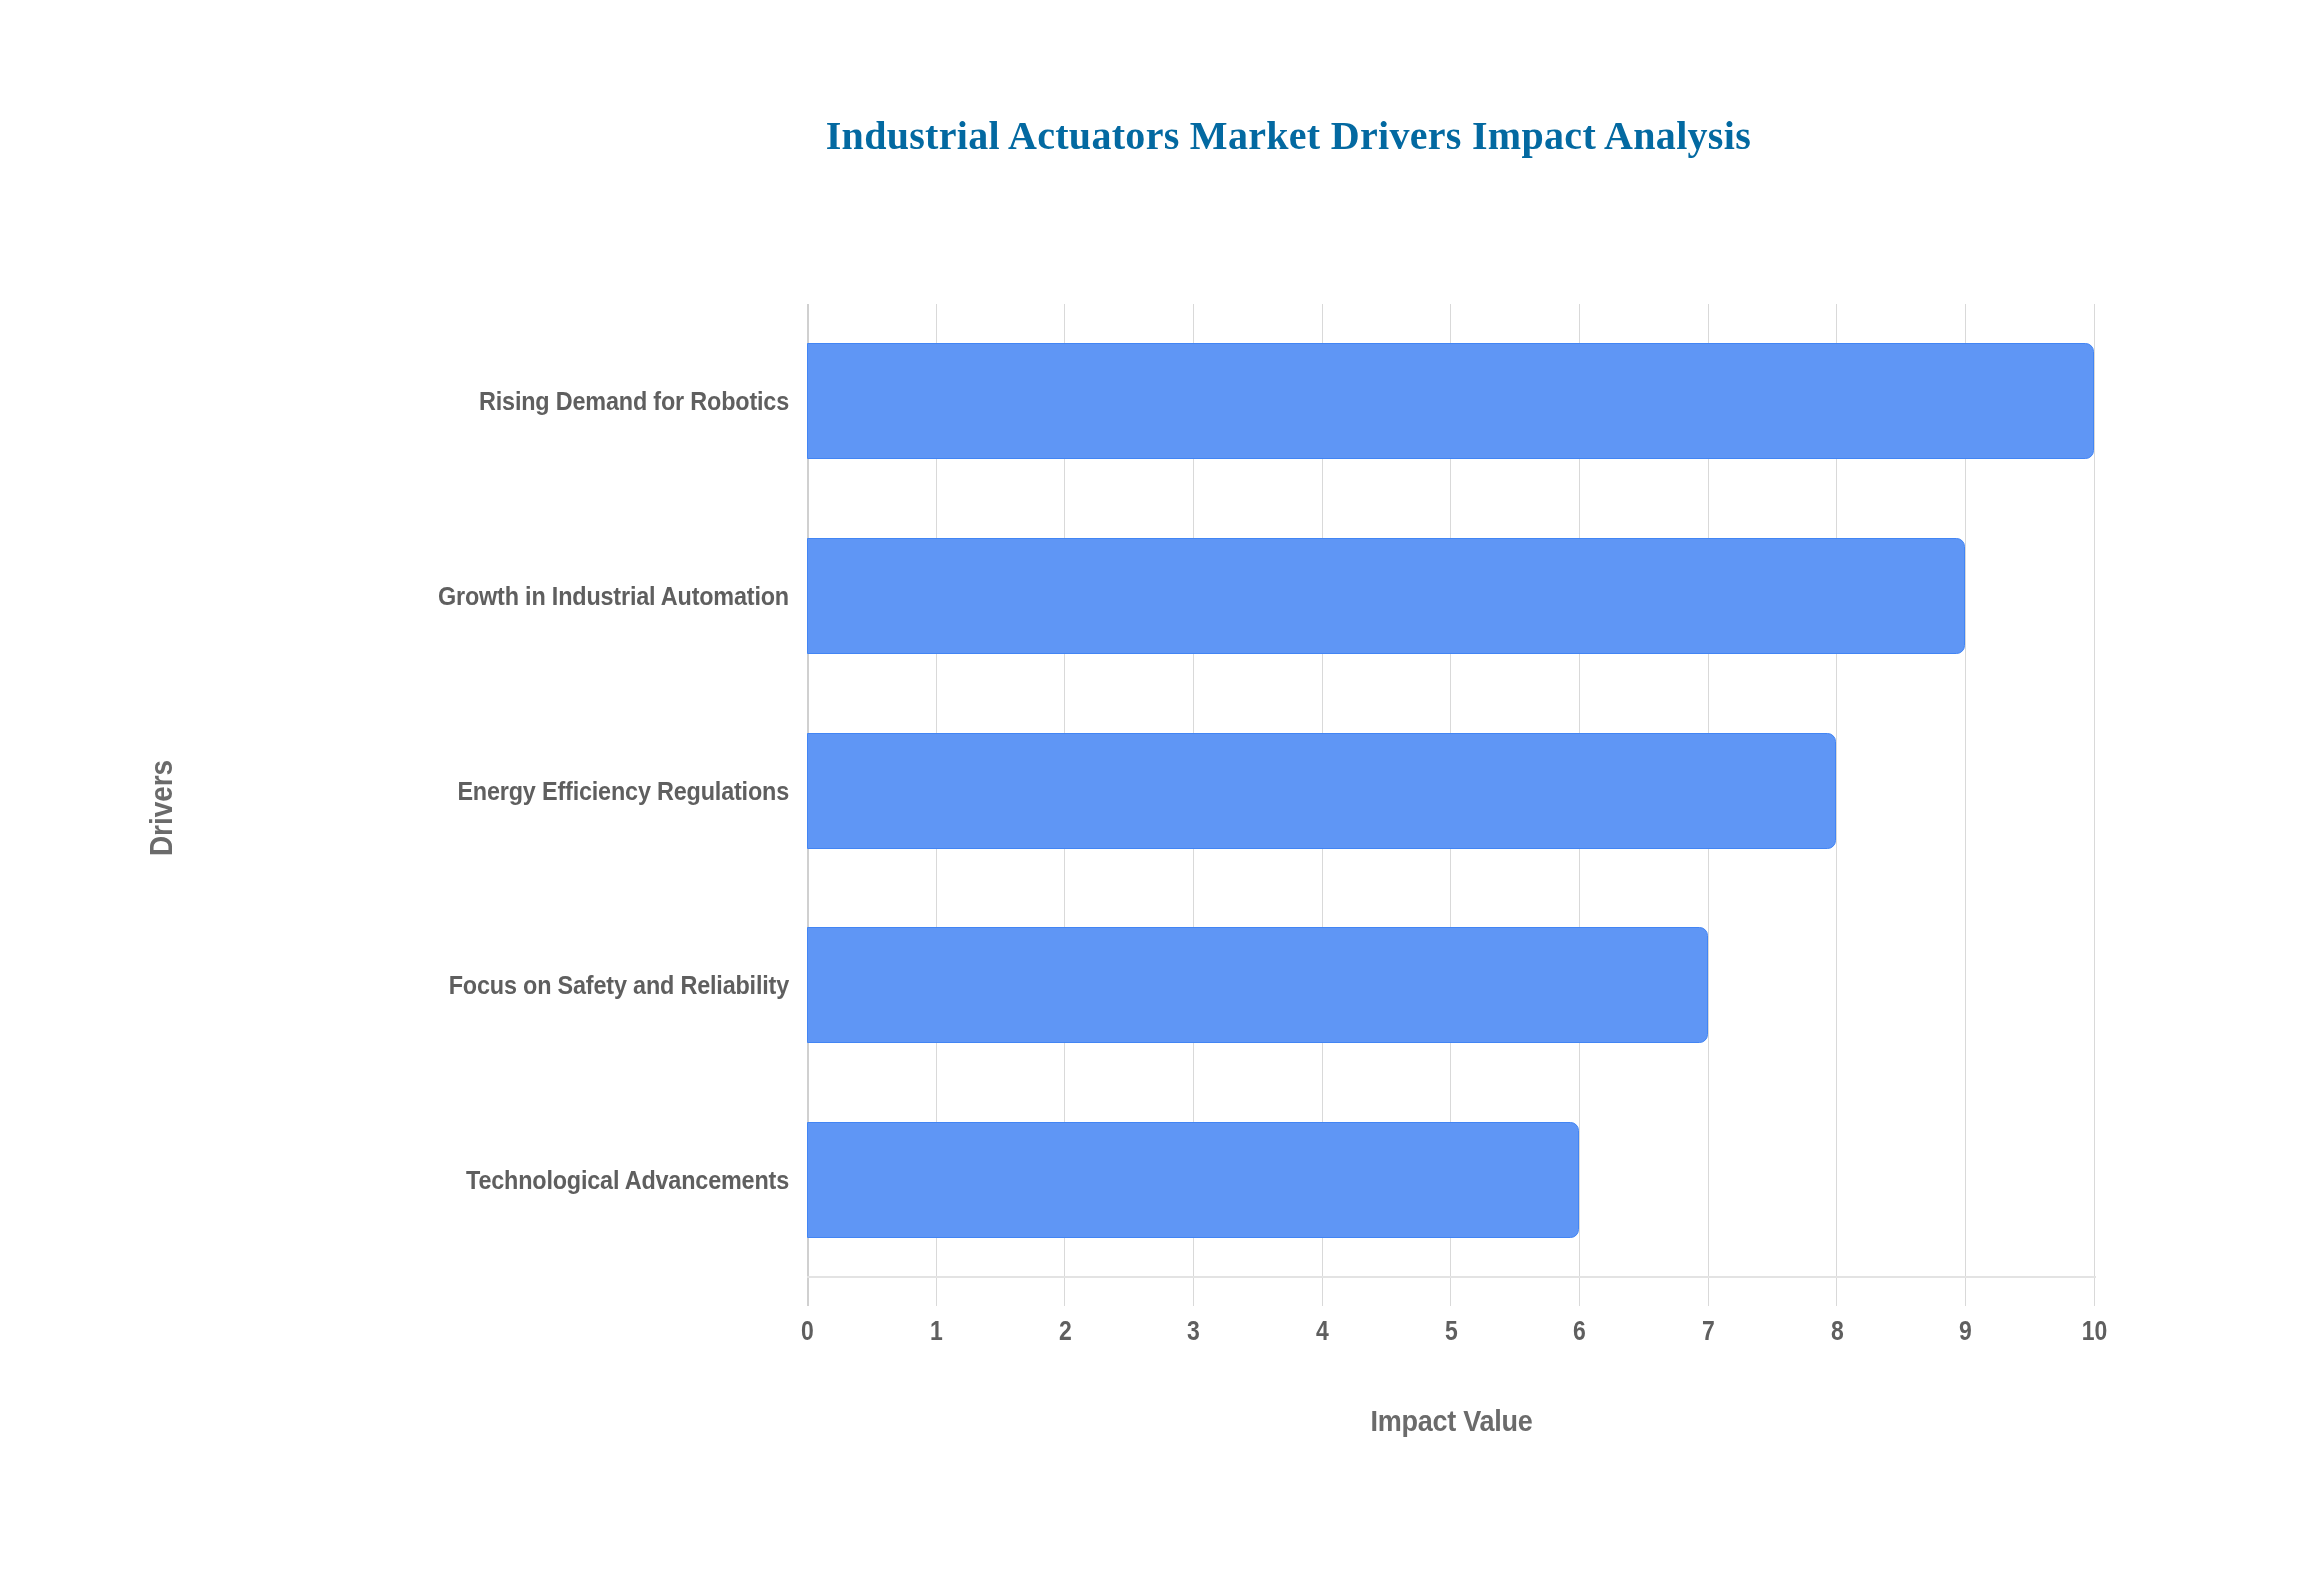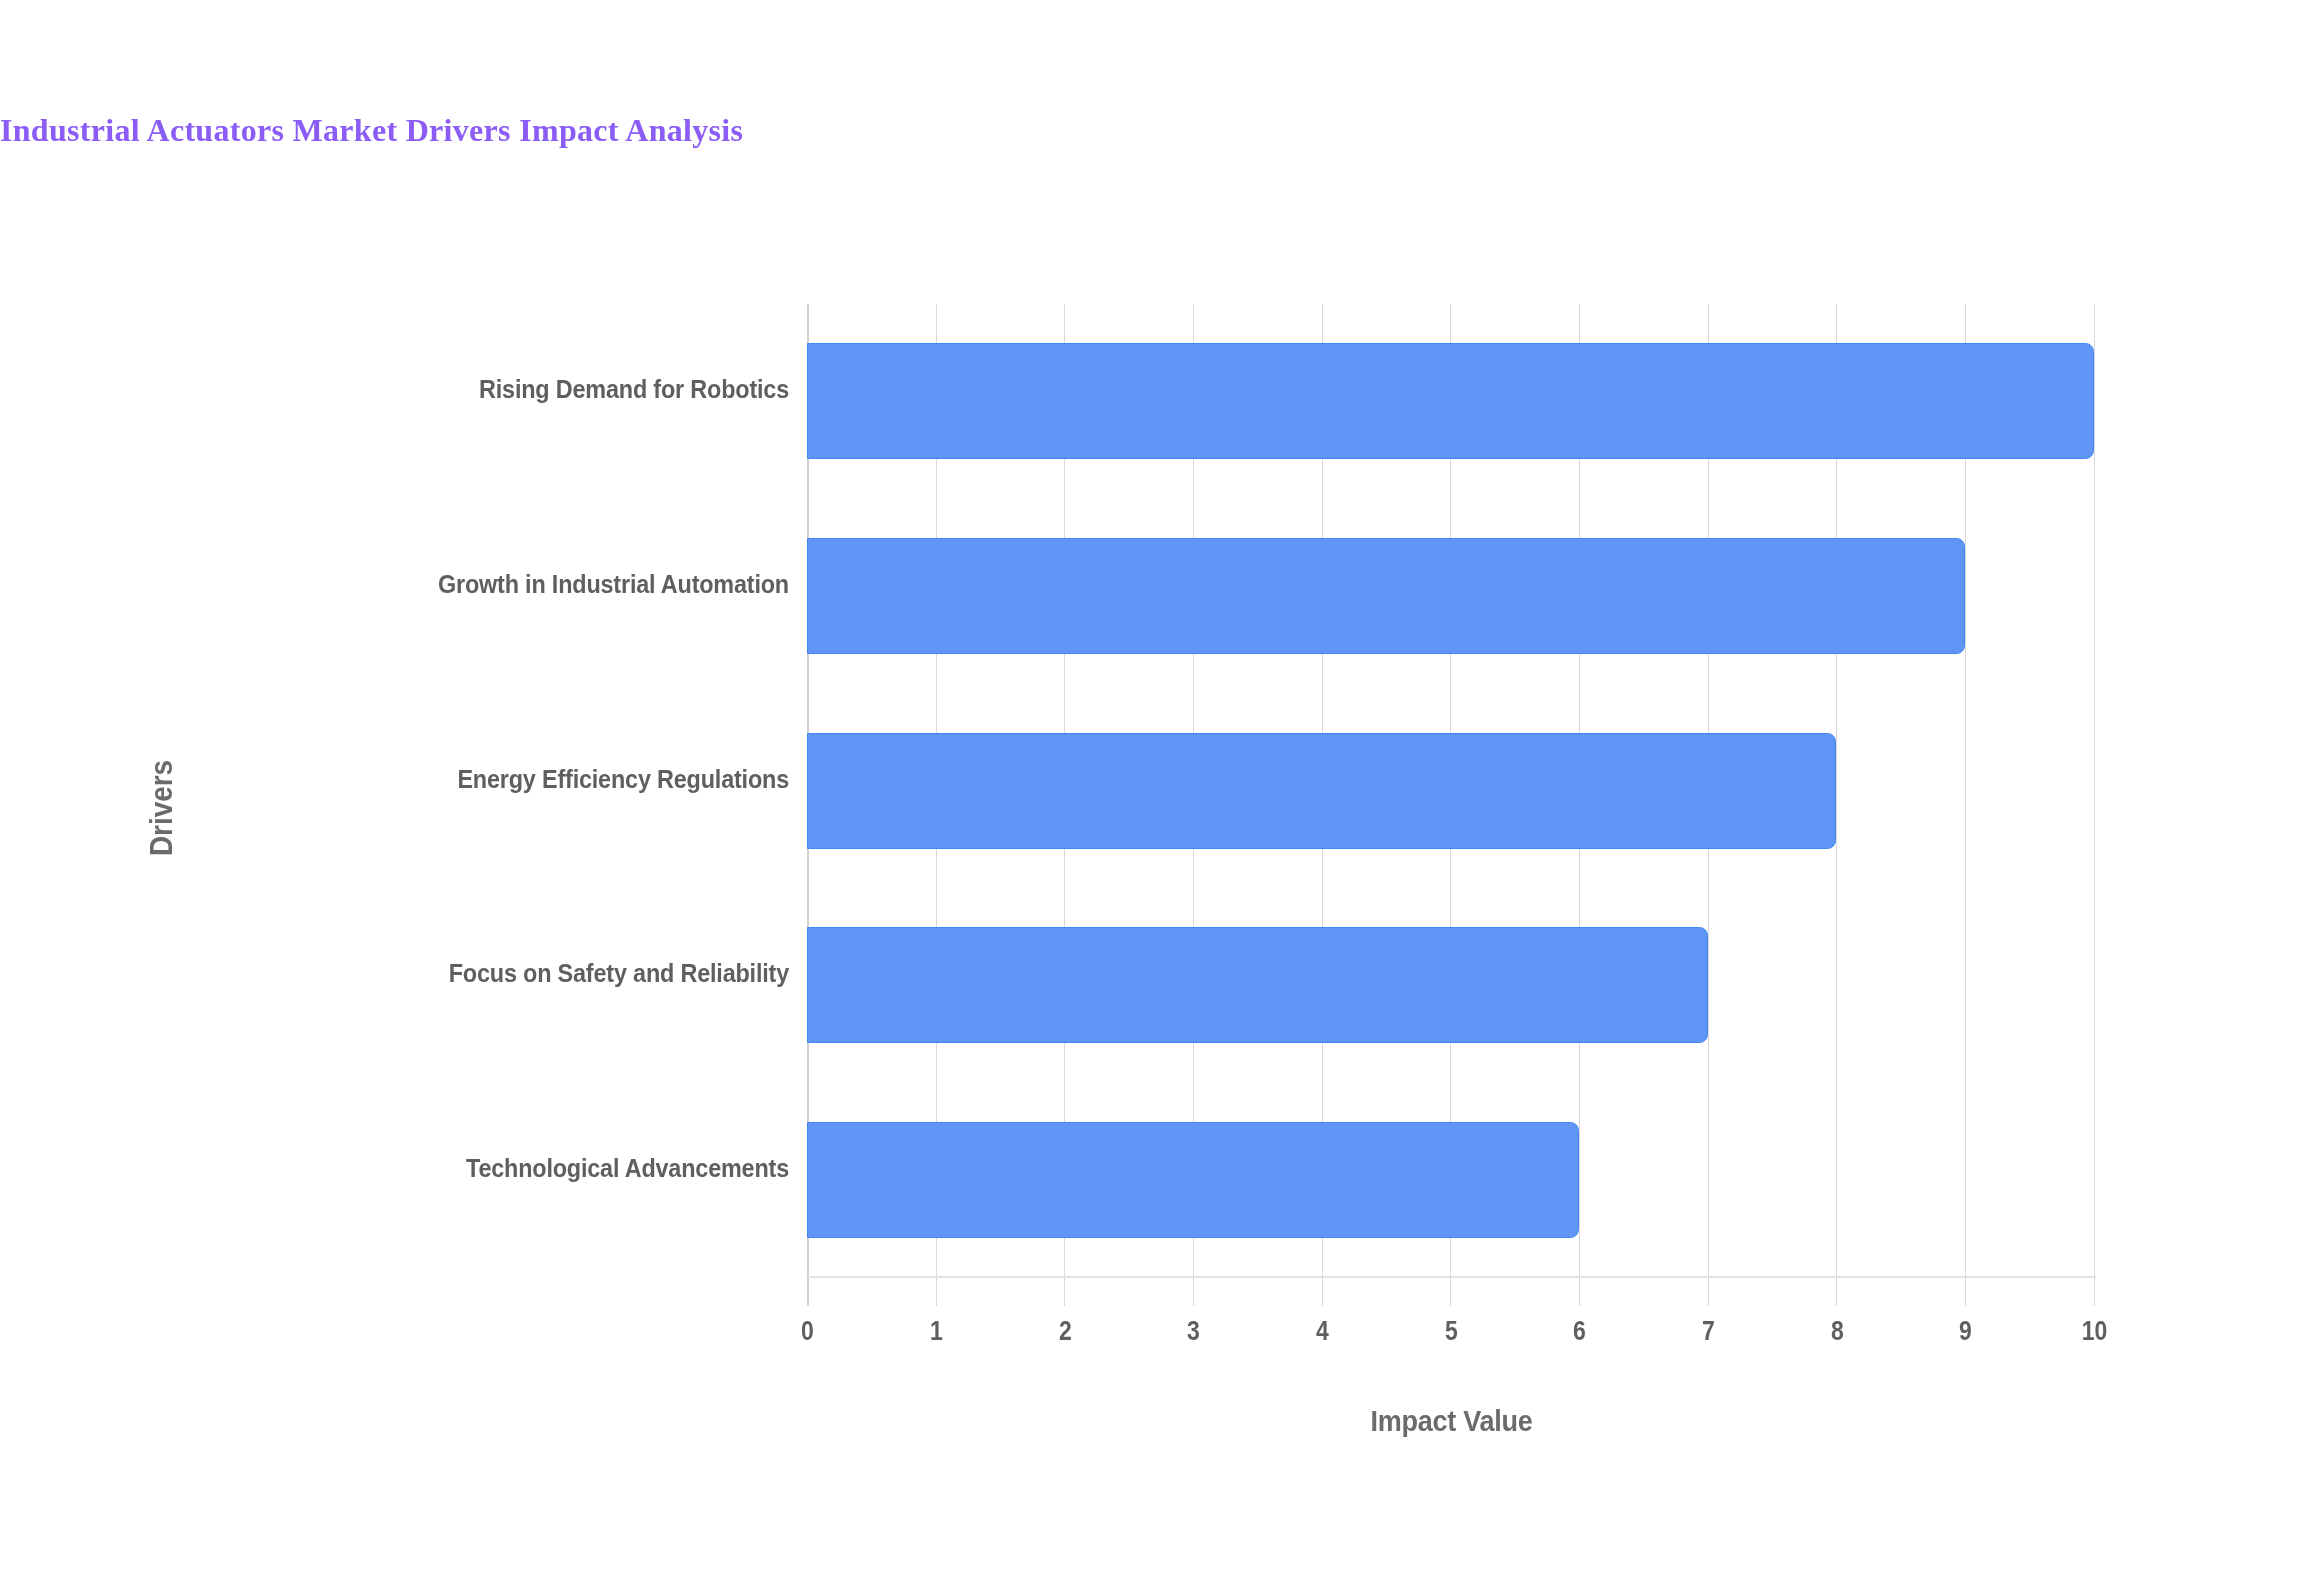--- a/index.html
+++ b/index.html
@@ -14,25 +14,25 @@
     overflow: hidden;
     position: relative;
   }
 
   
   #chart-title {
     position: absolute;
     left: 0;
     top: 112px;
     width: 1751px;
-    text-align: left;
+    text-align: right;
     font-family: "Liberation Serif", serif;
     font-weight: bold;
-    font-size: 32px;
-    color: #8b5cf6;
+    font-size: 40px;
+    color: #0369a1;
     letter-spacing: 0.3px;
     white-space: nowrap;
   }
 
   
   
   #plot-area {
     position: absolute;
     left: 807px;
     top: 304px;
@@ -87,21 +87,21 @@
     font-weight: bold;
     color: #5f5f5f;
     line-height: 1.18;
     letter-spacing: -0.2px;
     transform: scaleX(0.9);
     transform-origin: right center;
   }
   #cat-labels-wrap {
     position: absolute;
     left: 169px;
-    top: 292px;
+    top: 304px;
     width: 622px;
     height: 973px;
   }
 
   
   .tick-label {
     position: absolute;
     top: 1315px;
     width: 97px;
     margin-left: -48px;

